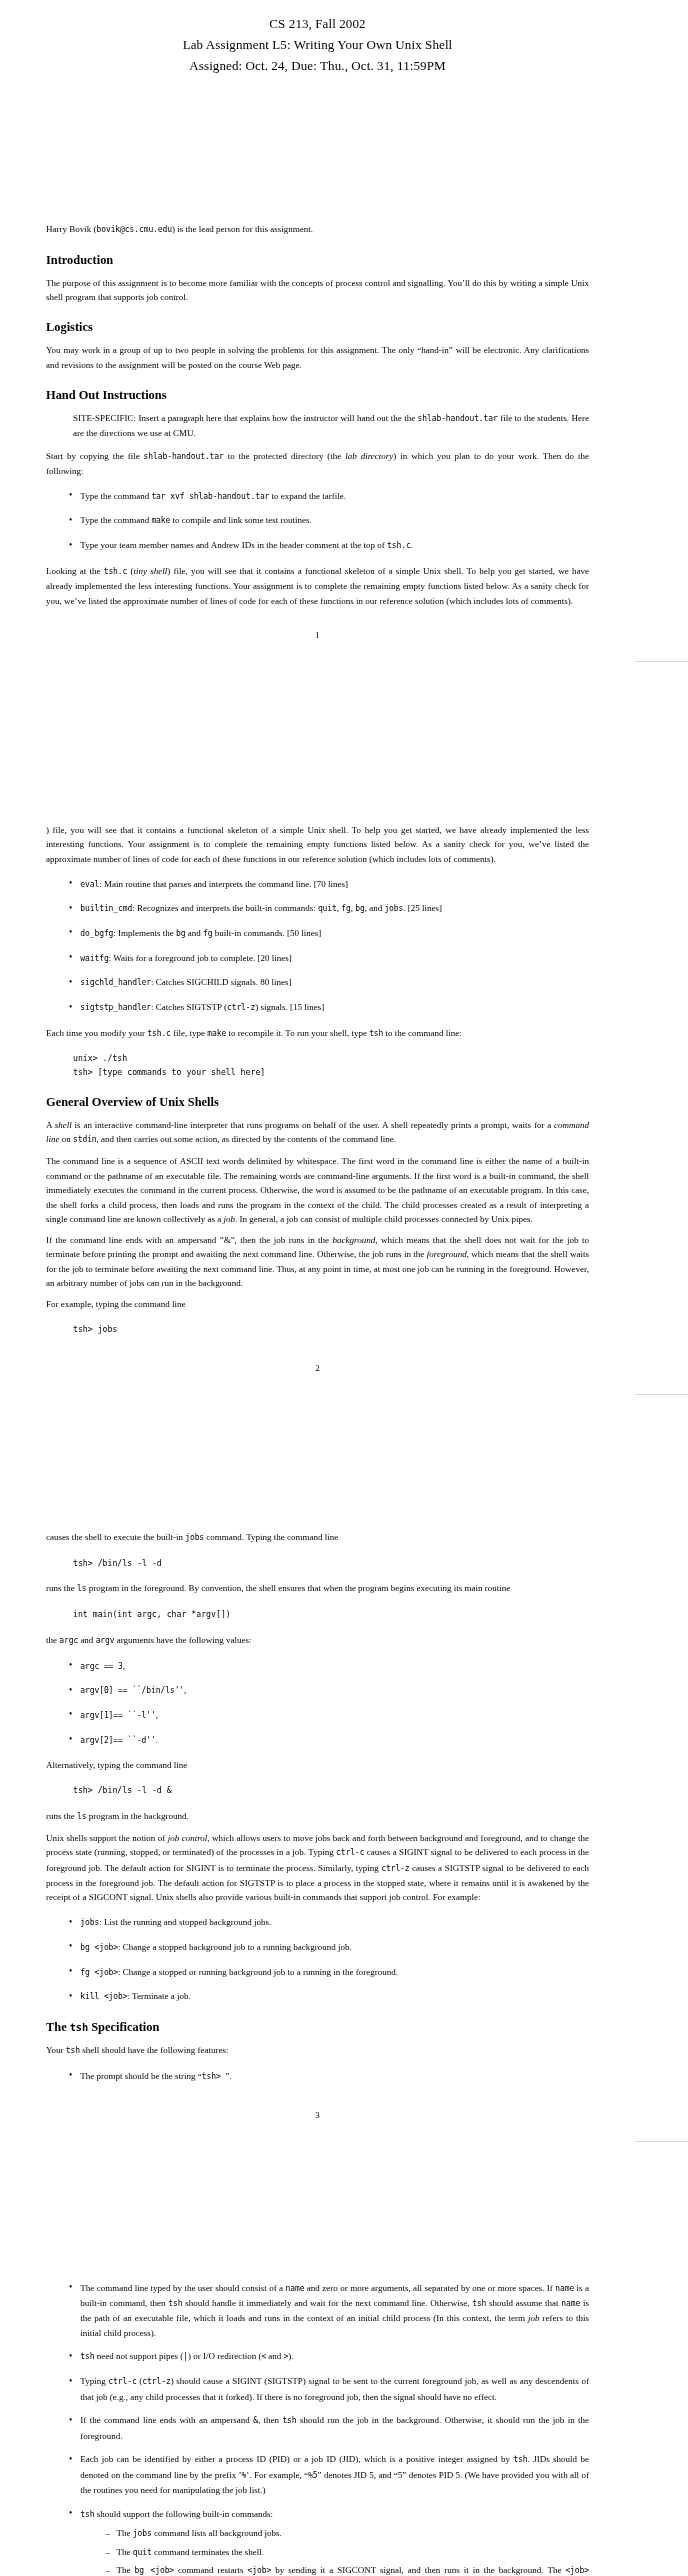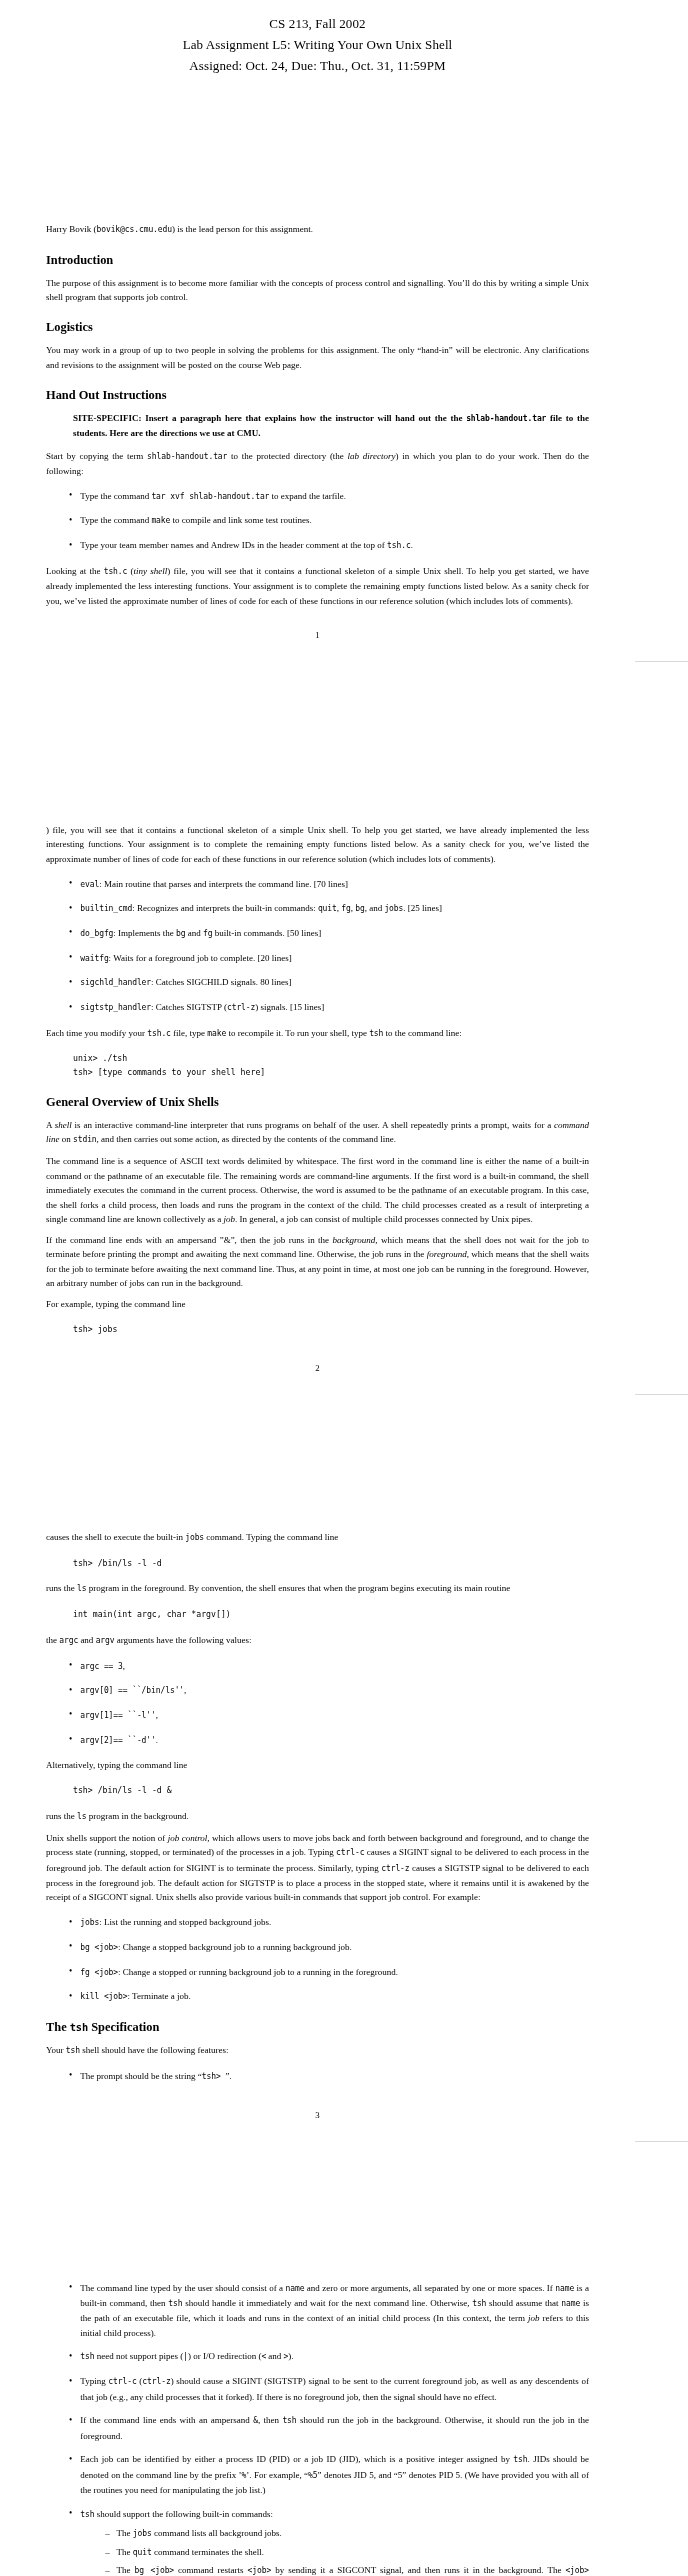--- a/index.html
+++ b/index.html
@@ -52,21 +52,21 @@
     font-size: 9px;
     line-height: 14.4px;
     text-align: justify;
   }
   .mono {
     font-family: "DejaVu Sans Mono", "Liberation Mono", monospace;
     font-size: 8px;
     letter-spacing: -0.1px;
   }
   .it { font-style: italic; }
-  .bf { font-weight: bold; }
+  .bf { font-weight: normal; }
   pre.code {
     font-family: "DejaVu Sans Mono", "Liberation Mono", monospace;
     font-size: 8.2px;
     line-height: 13.4px;
     margin: 11.3px 0 11.3px 27px;
     white-space: pre;
   }
   pre.code .ital { }
   ul.bul {
     list-style: none;
@@ -137,21 +137,21 @@
   <h1 class="sec">Logistics</h1>
   <p class="body">You may work in a group of up to two people in solving the problems for this assignment. The only “hand-in” will be electronic. Any clarifications and revisions to the assignment will be posted on the course Web page.</p>
 
   <h1 class="sec">Hand Out Instructions</h1>
 
   <div class="indentblock bf">
     <span>SITE-SPECIFIC: Insert a paragraph here that explains how the instructor will hand out the</span>
     <span>the </span><span class="mono bf">shlab-handout.tar</span><span> file to the students. Here are the directions we use at CMU.</span>
   </div>
 
-  <p class="body"><span>Start by copying the term </span><span class="mono">shlab-handout.tar</span><span> to the protected directory (the </span><span class="it">lab directory</span><span>) in which you plan to do your work. Then do the following:</span></p>
+  <p class="body"><span>Start by copying the file </span><span class="mono">shlab-handout.tar</span><span> to the protected directory (the </span><span class="it">lab directory</span><span>) in which you plan to do your work. Then do the following:</span></p>
 
   <ul class="bul">
     <li><span>Type the command </span><span class="mono">tar xvf shlab-handout.tar</span><span> to expand the tarfile.</span></li>
     <li><span>Type the command </span><span class="mono">make</span><span> to compile and link some test routines.</span></li>
     <li><span>Type your team member names and Andrew IDs in the header comment at the top of </span><span class="mono">tsh.c</span><span>.</span></li>
   </ul>
 
   <p class="body"><span>Looking at the </span><span class="mono">tsh.c</span><span> (</span><span class="it">tiny shell</span><span>) file, you will see that it contains a functional skeleton of a simple Unix shell. To help you get started, we have already implemented the less interesting functions. Your assignment is to complete the remaining empty functions listed below. As a sanity check for you, we’ve listed the approximate number of lines of code for each of these functions in our reference solution (which includes lots of comments).</span></p>
 
   <div class="pagenum">1</div>

